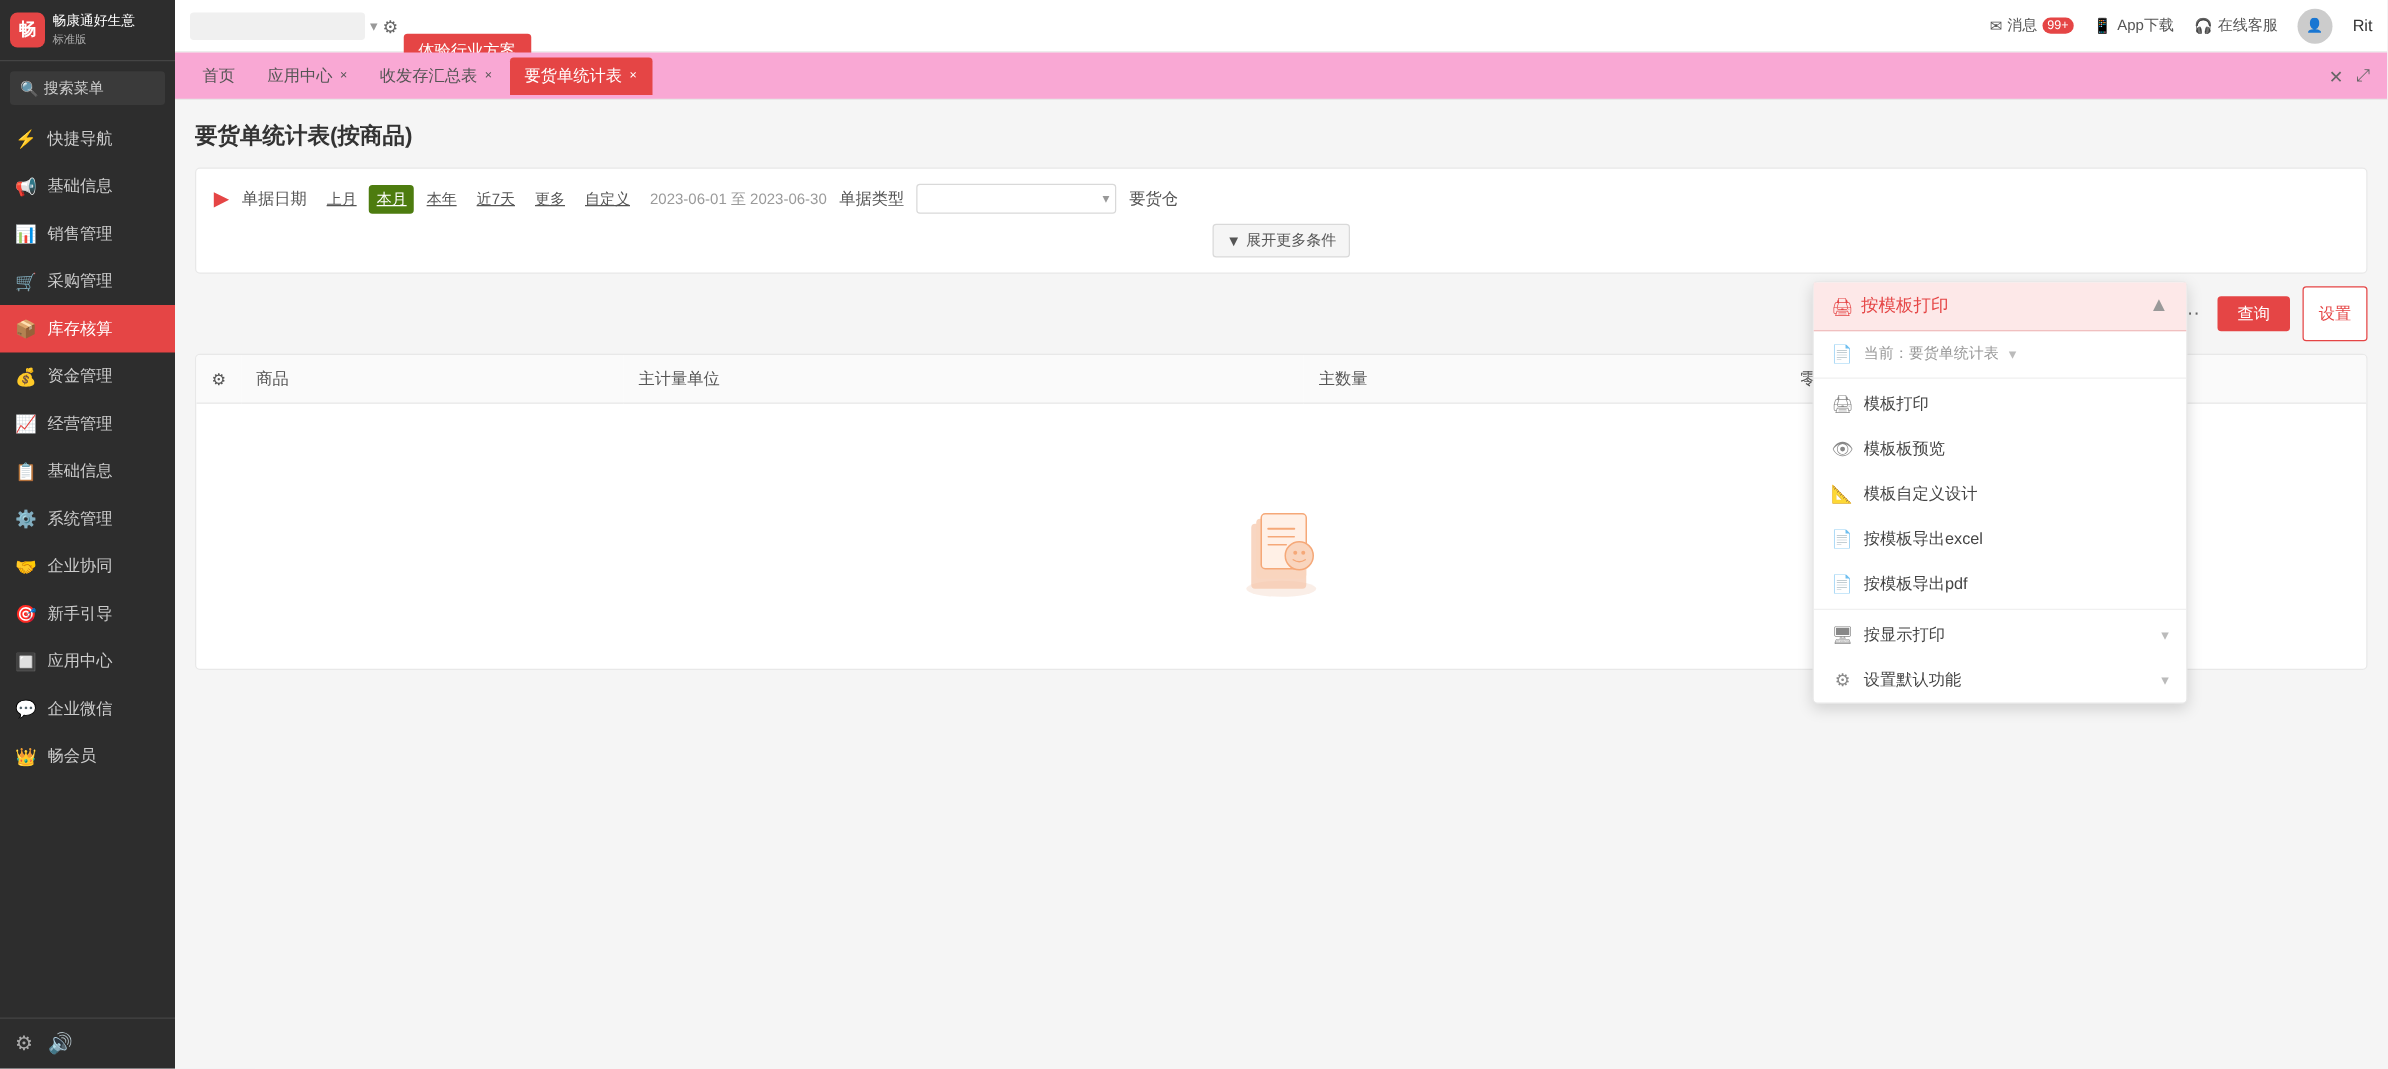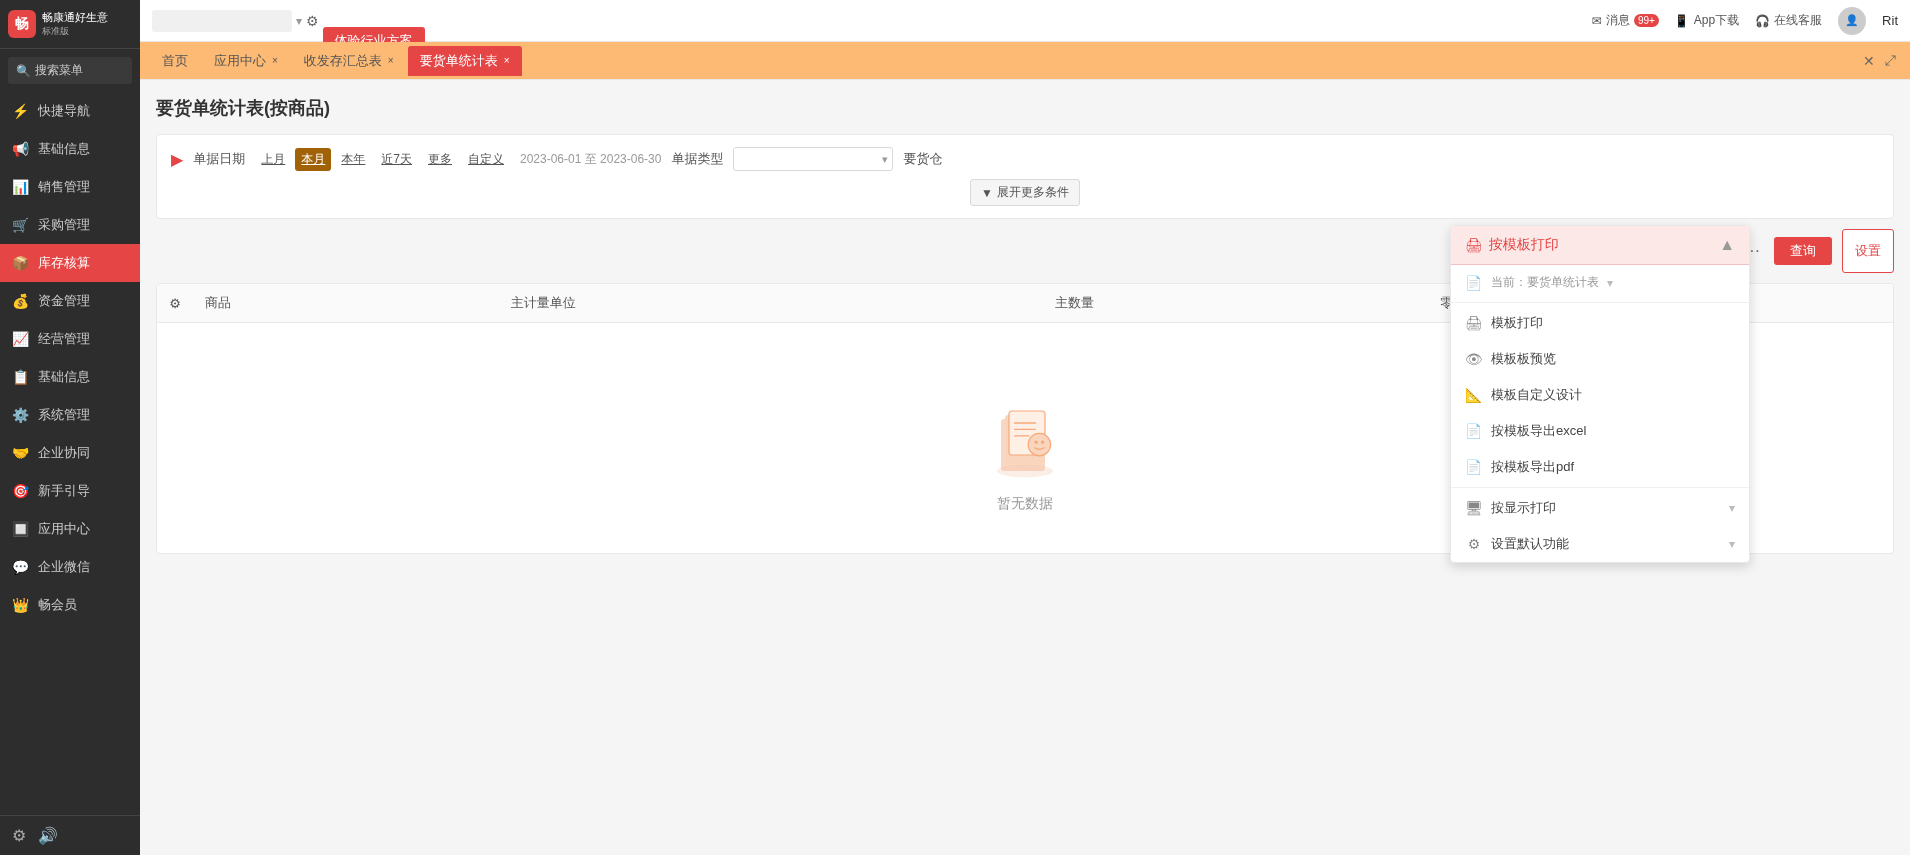--- a/index.html
+++ b/index.html
@@ -124,21 +124,21 @@
       padding: 1px 4px; border-radius: 8px;
     }
     .avatar {
       width: 28px; height: 28px; border-radius: 50%;
       background: #ccc; display: flex; align-items: center; justify-content: center;
       font-size: 11px; color: #555; cursor: pointer;
     }
 
     
     .tab-bar {
-      background: #fdba74;
+      background: #f9a8d4;
       height: 38px;
       display: flex;
       align-items: center;
       padding: 0 10px;
       border-bottom: 1px solid #e8e8e8;
       flex-shrink: 0;
       gap: 2px;
     }
     .tab {
       display: flex; align-items: center; gap: 4px;
@@ -187,21 +187,21 @@
       background: #f5f5f5; border: 1px solid #d9d9d9; color: #555;
       padding: 4px 10px; border-radius: 3px; cursor: pointer; font-size: 12px;
       display: flex; align-items: center; gap: 4px;
     }
     .filter-label { font-size: 13px; color: #555; white-space: nowrap; }
     .date-group { display: flex; align-items: center; gap: 4px; }
     .date-btn {
       background: none; border: none; cursor: pointer; font-size: 12px;
       color: #555; padding: 3px 6px; border-radius: 3px; text-decoration: underline;
     }
-    .date-btn.active { background: #a16207; color: #fff; border-radius: 3px; text-align: right; }
+    .date-btn.active { background: #4d7c0f; color: #fff; border-radius: 3px; text-align: right; }
     .date-range { font-size: 12px; color: #999; }
     .select-input {
       border: 1px solid #d9d9d9; border-radius: 3px; padding: 4px 24px 4px 8px;
       font-size: 12px; color: #333; background: #fff; min-width: 160px;
       appearance: none; cursor: pointer;
     }
     .select-wrapper { position: relative; display: inline-block; }
     .select-wrapper::after {
       content: '▾'; position: absolute; right: 6px; top: 50%; transform: translateY(-50%);
       font-size: 11px; color: #999; pointer-events: none;
@@ -520,21 +520,20 @@
                     <rect x="40" y="10" width="45" height="55" rx="4" fill="#fff0e6" stroke="#f5a878" stroke-width="1.5"></rect>
                     <line x1="47" y1="25" x2="73" y2="25" stroke="#f5a878" stroke-width="2" stroke-linecap="round"></line>
                     <line x1="47" y1="33" x2="73" y2="33" stroke="#f5a878" stroke-width="1.5" stroke-linecap="round"></line>
                     <line x1="47" y1="41" x2="65" y2="41" stroke="#f5a878" stroke-width="1.5" stroke-linecap="round"></line>
                     <circle cx="78" cy="52" r="14" fill="#f9d5be" stroke="#f5a878" stroke-width="1.5"></circle>
                     <circle cx="74" cy="49" r="2" fill="#f5a878"></circle>
                     <circle cx="82" cy="49" r="2" fill="#f5a878"></circle>
                     <path d="M72 56 Q78 60 84 56" stroke="#f5a878" stroke-width="1.5" fill="none" stroke-linecap="round"></path>
                   </svg>
                 </div>
-                <div class="empty-text">暂无数据</div>
               </div>
             </td>
           </tr>
         </tbody>
       </table>
     </div>
 
     <div class="print-dropdown">
       <div class="print-dropdown-header">
         <div class="header-left">

